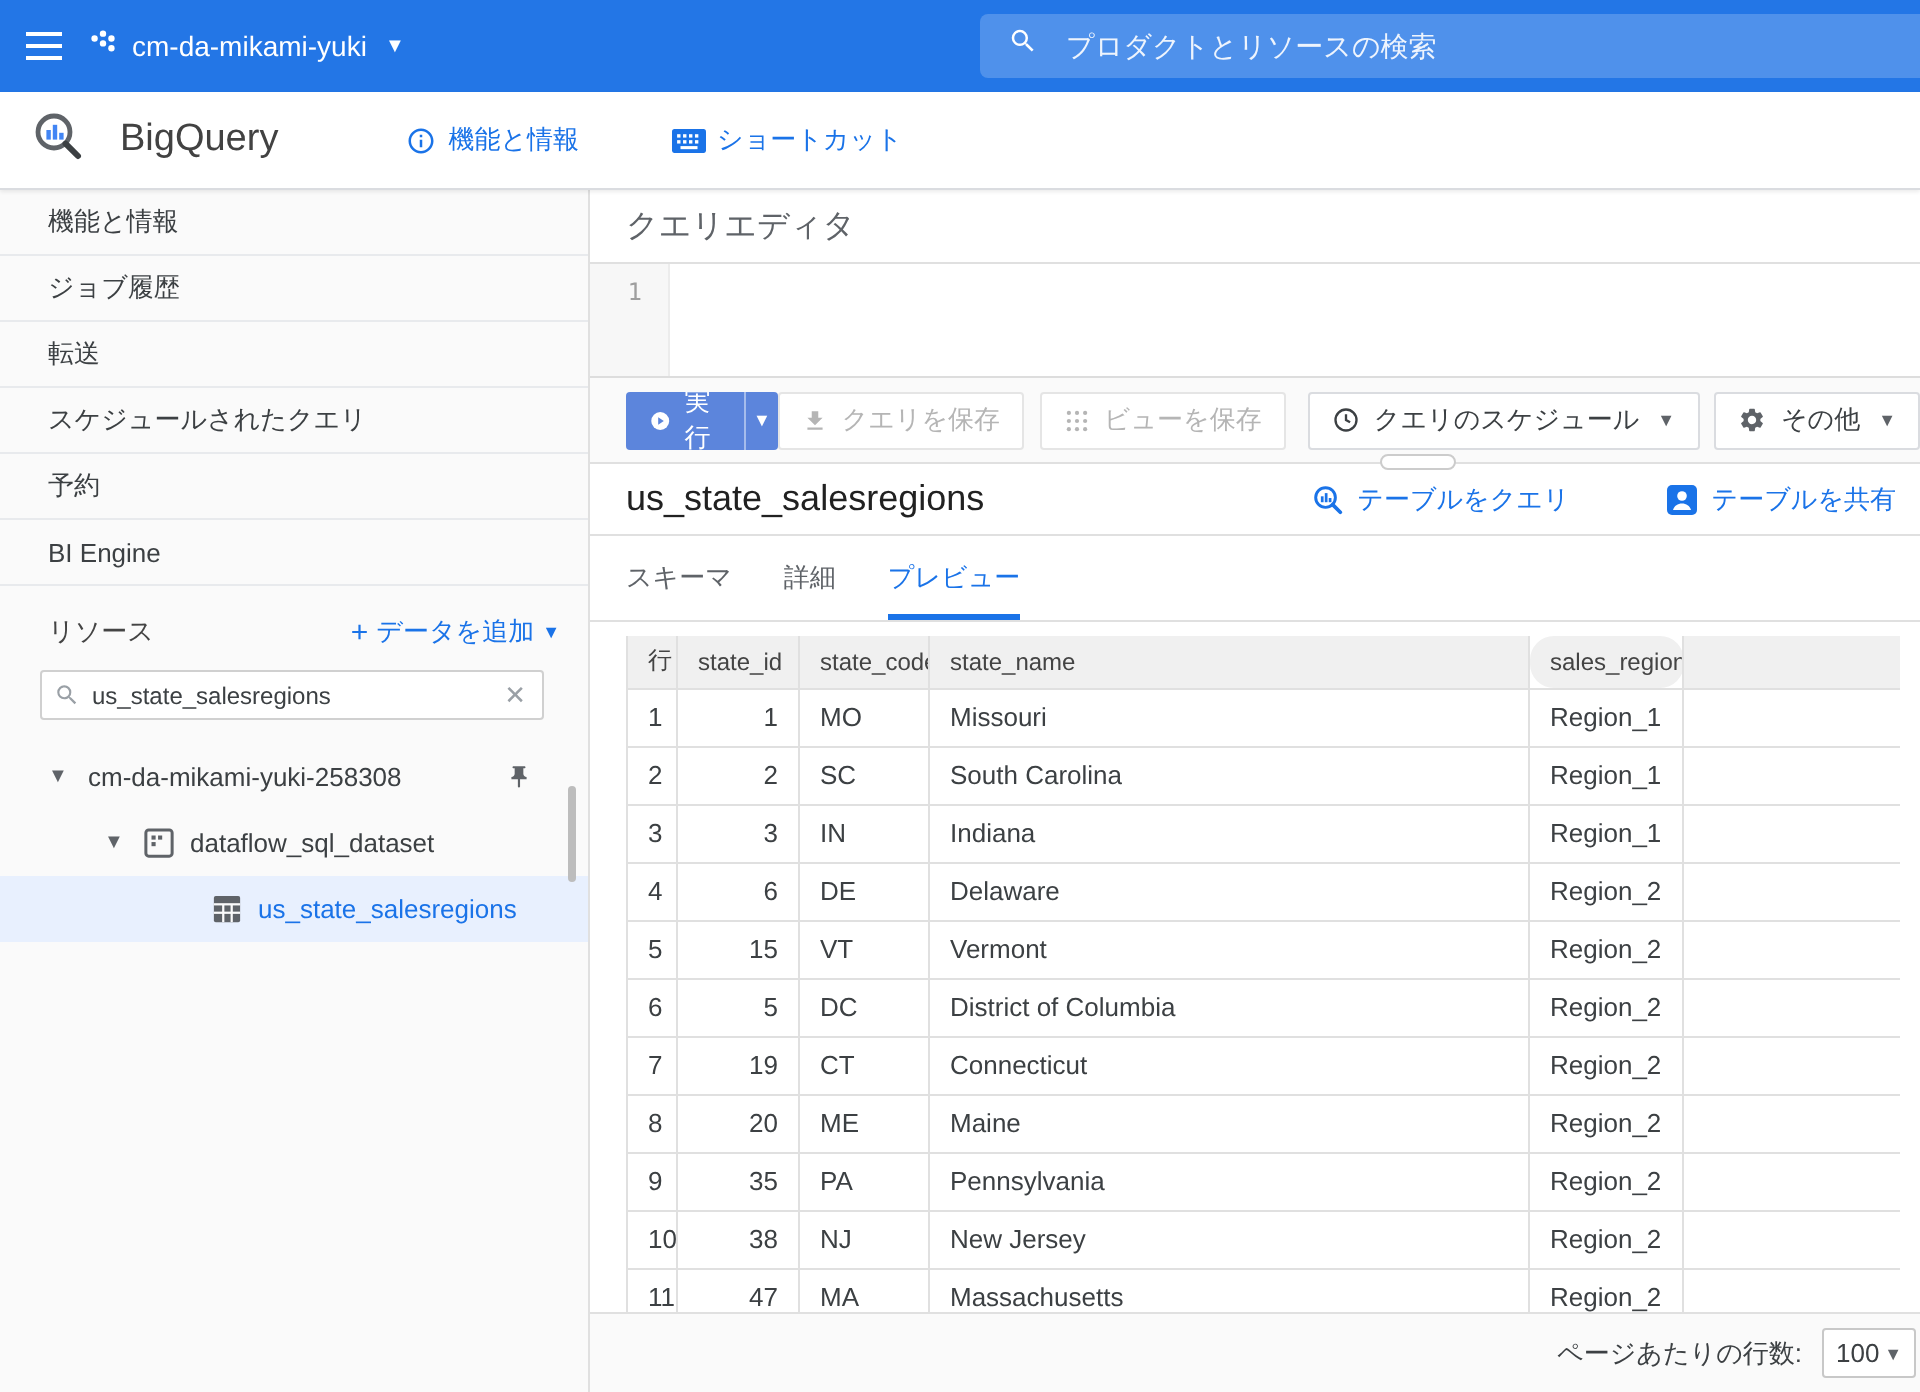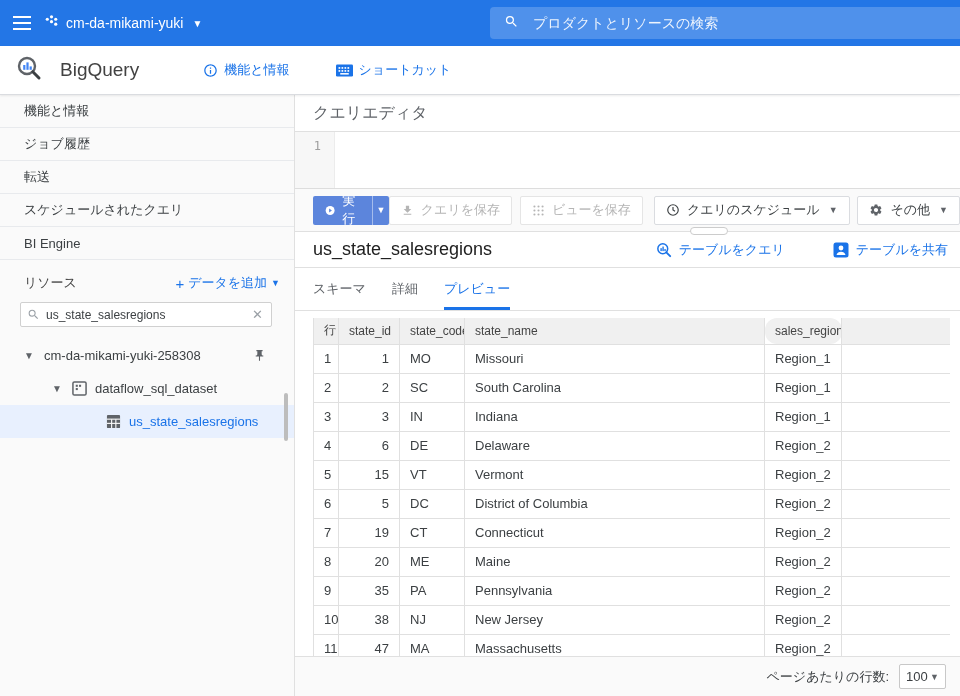--- a/index.html
+++ b/index.html
@@ -120,21 +120,21 @@
     border-right: 1px solid #e0e0e0; border-bottom: 1px solid #e0e0e0;
     overflow: hidden; white-space: nowrap; }
   .preview .c0 { width: 25px; } .preview .c1 { width: 61px; text-align: right; }
   .preview .c2 { width: 65px; } .preview .c3 { width: 300px; }
   .preview .c4 { width: 77px; border-radius: 12px; } .preview .cf { border-right: none; }
   .preview th.c1 { text-align: left; }
 
   
   .grid-footer { height: 40px; margin-top: auto; background: #fafafa;
     border-top: 1px solid #e0e0e0; display: flex; align-items: center;
-    justify-content: flex-end; padding-right: 14px; gap: 10px; }
+    justify-content: flex-end; padding-right: 2px; gap: 10px; }
   .pp-label { font-size: 13px; color: #3c4043; }
   .pp-select { width: 47px; height: 25px; background: #fff; border: 1px solid #c8c8c8;
     border-radius: 2px; display: flex; align-items: center; justify-content: space-between;
     padding: 0 6px; font-size: 13px; color: #3c4043; cursor: pointer; }
   .pp-select .caret { font-size: 9px; color: #5f6368; }
 </style>
 </head>
 <body>
 
 <div class="topbar">
@@ -208,20 +208,21 @@
   </span>
 </div>
 
 <div class="content">
 
   <div class="sidebar">
     <div class="nav-item">機能と情報</div>
     <div class="nav-item">ジョブ履歴</div>
     <div class="nav-item">転送</div>
     <div class="nav-item">スケジュールされたクエリ</div>
+    <div class="nav-item">予約</div>
     <div class="nav-item">BI Engine</div>
 
     <div class="res-head">
       <span class="res-title">リソース</span>
       <span class="add-data">
         <span class="plus">+</span>
         <span>データを追加</span>
         <span class="caret">▼</span>
       </span>
     </div>

